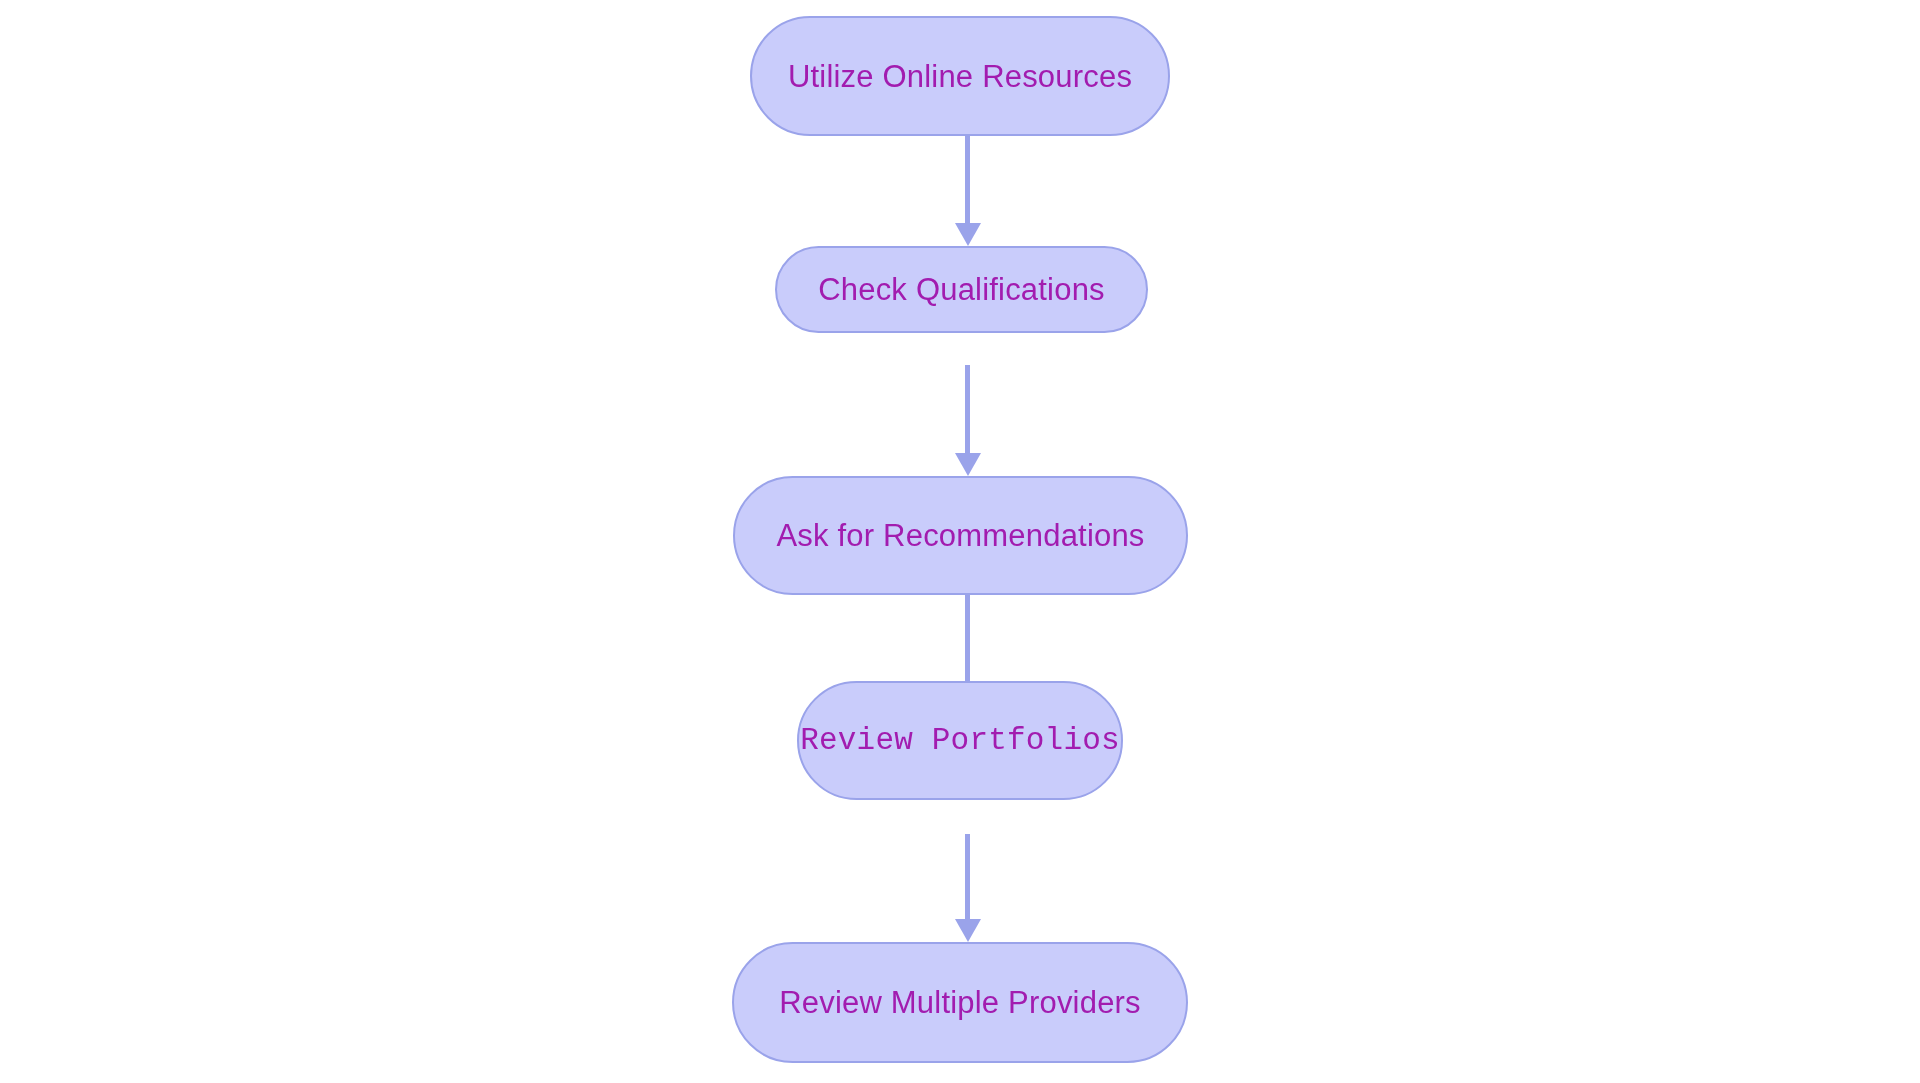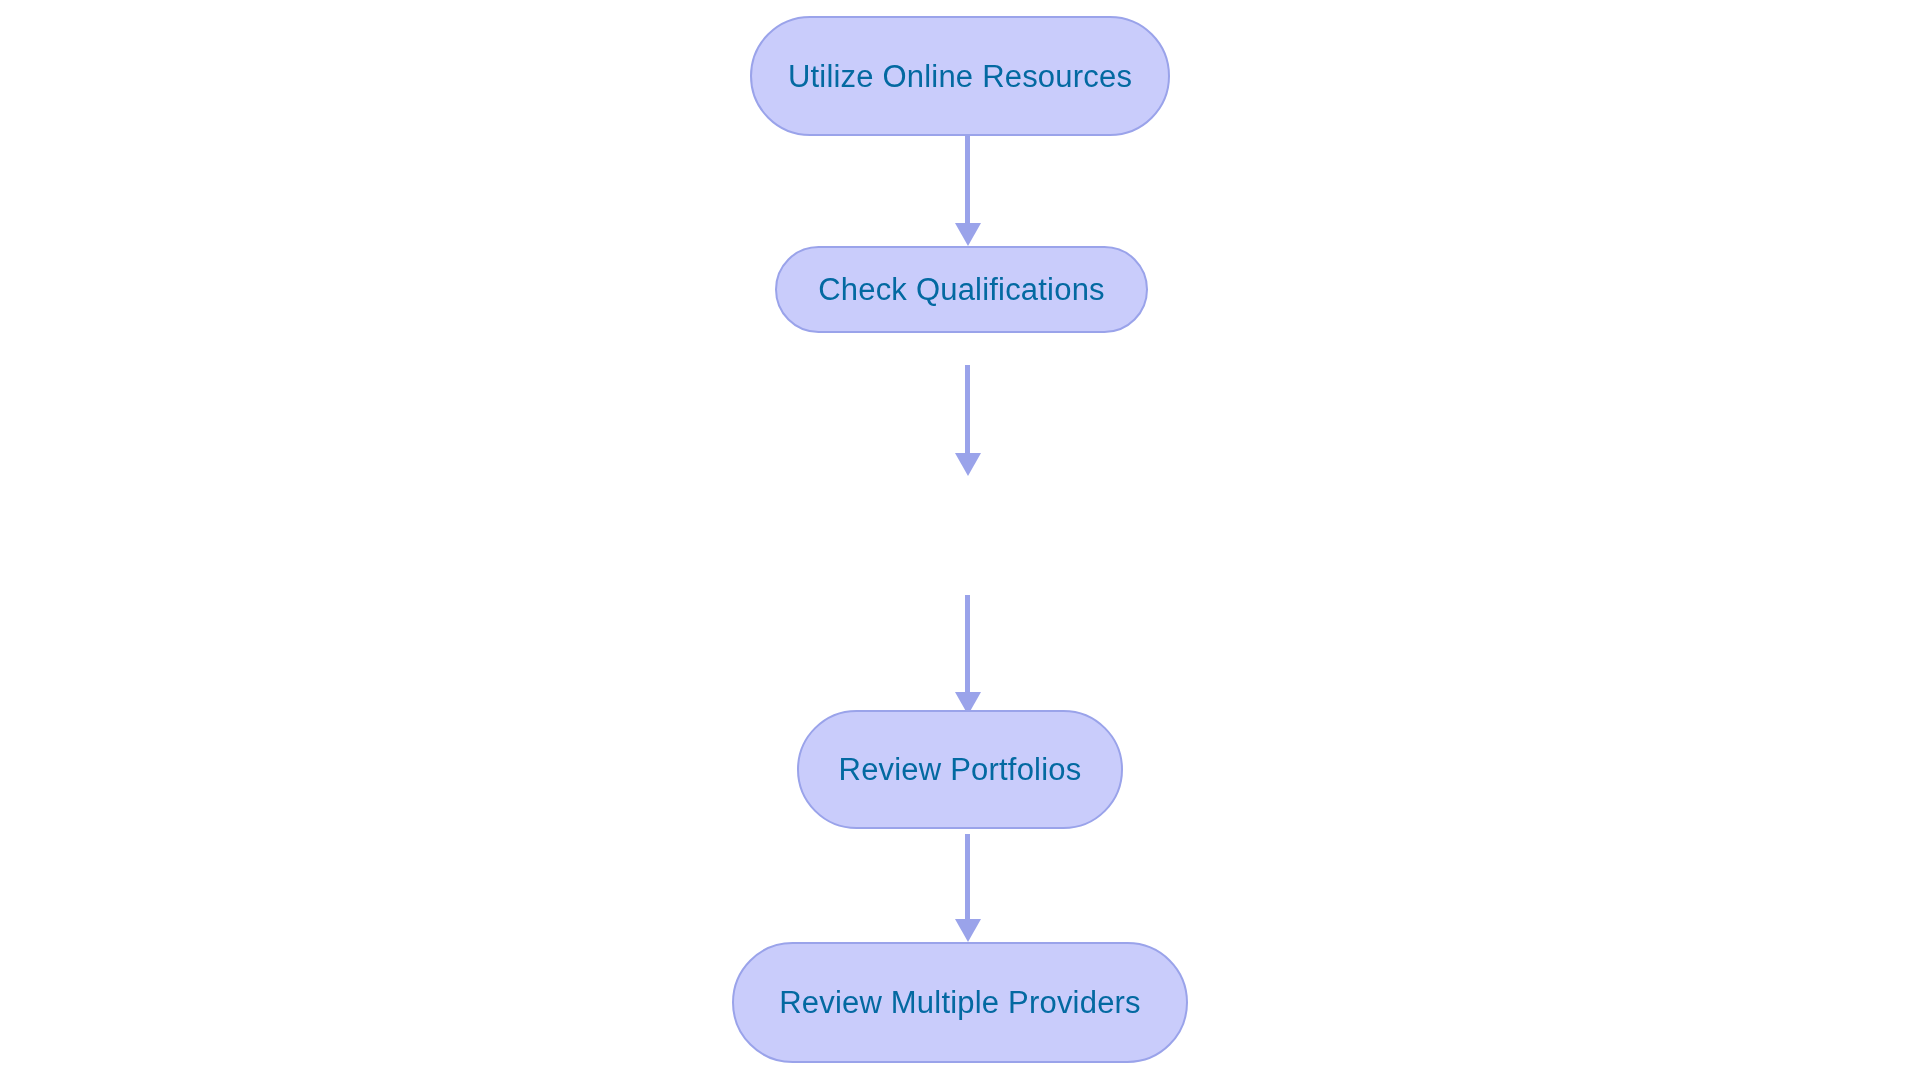--- a/index.html
+++ b/index.html
@@ -36,32 +36,32 @@
     box-sizing: border-box;
     display: flex;
     align-items: center;
     justify-content: center;
     background: #c9ccfb;
     border: 2px solid #9aa3ea;
     border-radius: 999px;
     white-space: nowrap;
   }
   .node-label {
-    color: #0369a1;
+    color: #a21caf;
     font-size: 31px;
     font-weight: 400;
     letter-spacing: 0.2px;
     line-height: 1;
     user-select: none;
   }
 
   .node-0 { left: 750px;  top: 16px;   width: 420px; height: 120px; }
   .node-1 { left: 775px;  top: 246px;  width: 373px; height: 87px; }
   .node-2 { left: 733px;  top: 476px;  width: 455px; height: 119px; }
-  .node-3 { left: 797px;  top: 710px;  width: 326px; height: 119px; }
+  .node-3 { left: 797px;  top: 681px;  width: 326px; height: 119px; font-family: Liberation Mono, monospace; }
   .node-4 { left: 732px;  top: 942px;  width: 456px; height: 121px; }
 
   
   .edge {
     position: absolute;
     left: 955px;
     width: 26px;
   }
   .edge-line {
     position: absolute;
@@ -113,20 +113,23 @@
 
     <div class="node node-1">
       <span class="node-label">Check Qualifications</span>
     </div>
 
     <div class="edge edge-1">
       <div class="edge-line"></div>
       <div class="edge-head"></div>
     </div>
 
+    <div class="node node-2">
+      <span class="node-label">Ask for Recommendations</span>
+    </div>
 
     <div class="edge edge-2">
       <div class="edge-line"></div>
       <div class="edge-head"></div>
     </div>
 
     <div class="node node-3">
       <span class="node-label">Review Portfolios</span>
     </div>
 

